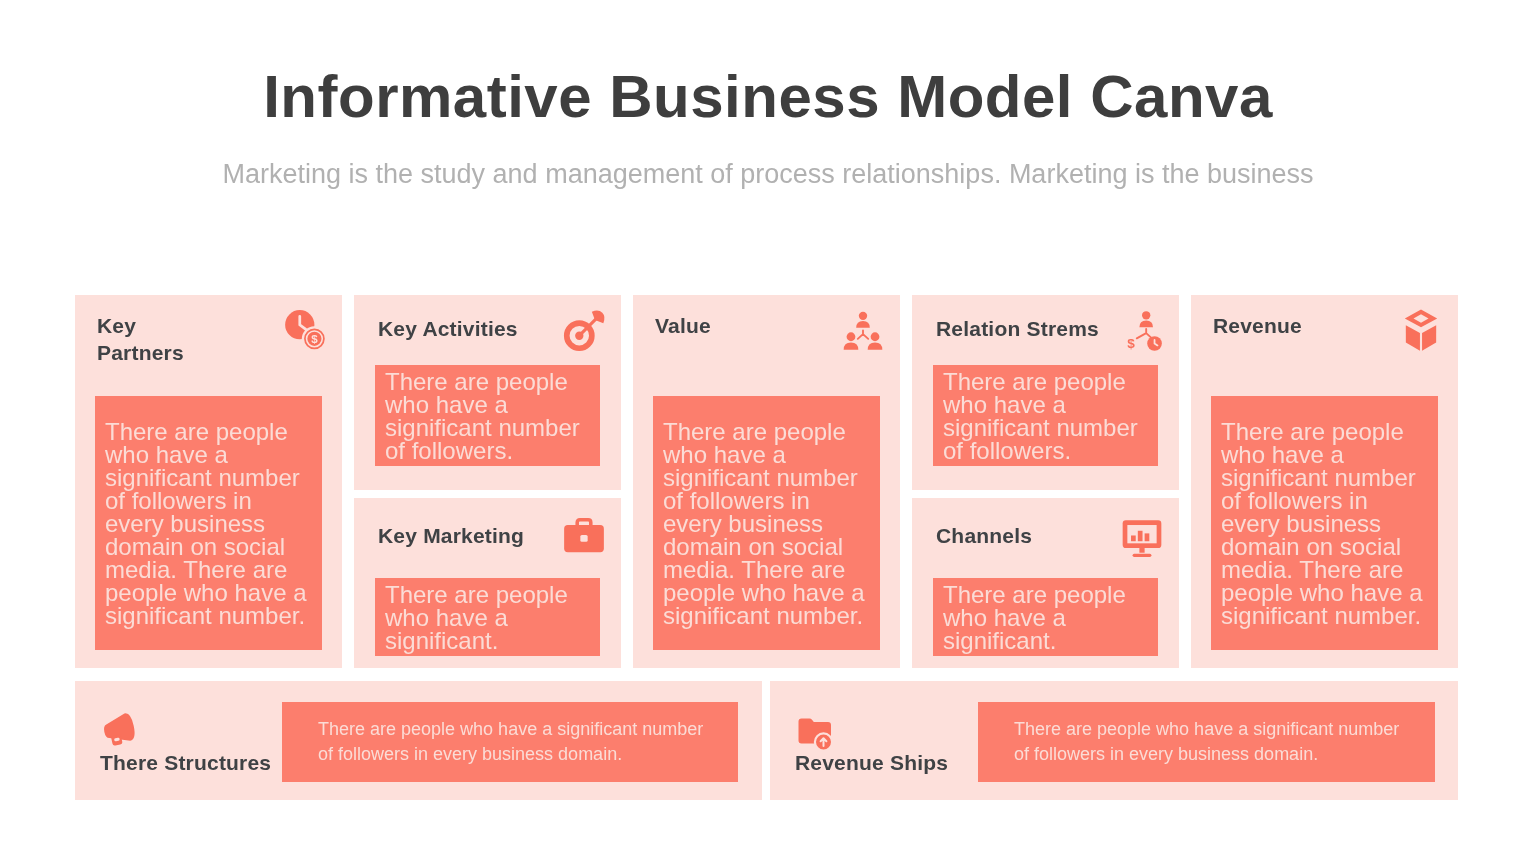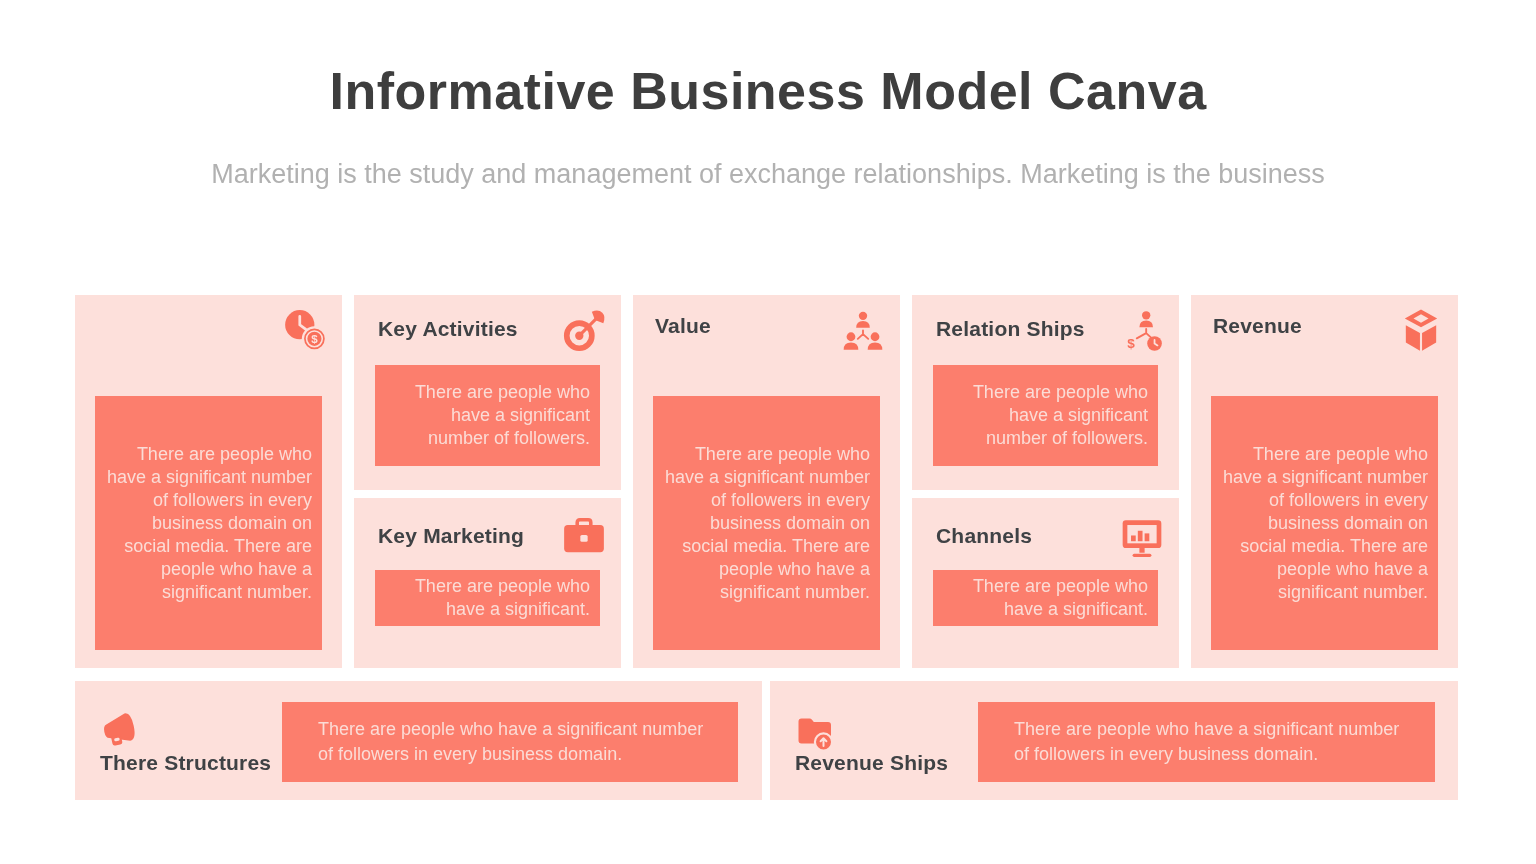--- a/index.html
+++ b/index.html
@@ -4,21 +4,21 @@
 <style>
   * { margin:0; padding:0; box-sizing:border-box; }
   html,body { width:1536px; height:864px; }
   body {
     position:relative; overflow:hidden;
     background:var(--background,#ffffff);
     font-family:"Liberation Sans", sans-serif;
   }
   .page-title {
     position:absolute; top:62px; left:0; width:100%;
-    text-align:center; font-size:52px; font-weight:800;
+    text-align:center; font-size:60px; font-weight:800;
     letter-spacing:.5px; color:var(--title-text,#3e3e3e);
     line-height:1.15;
   }
   .page-subtitle {
     position:absolute; top:156px; left:0; width:100%;
     text-align:center; font-size:27px; line-height:37px;
     color:var(--subtitle-text,#b1b1b1); font-weight:400;
   }
   .grid { position:absolute; left:75px; top:295px; display:flex; gap:12px; }
   .col { width:267px; display:flex; flex-direction:column; gap:8px; }
@@ -34,49 +34,50 @@
   .card--tall .card-title { max-width:130px; }
   .card--small-top .card-title { left:24px; top:20px; }
   .card--small-bottom .card-title { left:24px; top:24px; }
   .card-icon { position:absolute; right:14px; top:13px; width:46px; height:46px; color:var(--icon-accent,#f9705b); }
   .card--small-bottom .card-icon { top:15px; }
   .card-icon svg { width:100%; height:100%; display:block; }
   .box {
     position:absolute; background:var(--box-background,#fc7e6d);
     color:var(--box-text,#fbdcd6);
     display:flex; align-items:center; justify-content:center;
-    text-align:right; font-size:18px; line-height:23px; font-weight:400;
+    text-align:left; font-size:24px; line-height:23px; font-weight:400;
   }
   .card--tall .box { left:20px; top:101px; width:227px; height:254px; padding:0 10px; }
   .card--small-top .box { left:21px; top:70px; width:225px; height:101px; padding:0 10px; }
-  .card--small-bottom .box { left:21px; top:72px; width:225px; height:56px; padding:16px 10px; }
+  .card--small-bottom .box { left:21px; top:80px; width:225px; height:78px; padding:16px 10px; }
   .bottom-row { position:absolute; left:75px; top:681px; display:flex; gap:8px; }
   .card--wide { width:687px; height:119px; }
   .card--wide-2 { width:688px; }
   .card--wide .card-icon { right:auto; left:24px; top:28px; width:44px; height:44px; }
   .card--wide .card-title { left:25px; top:68px; max-width:none; }
   .card--wide .box {
     left:207px; top:21px; width:456px; height:80px;
     justify-content:flex-start; text-align:left;
     padding:0 20px 0 36px; font-size:18px; line-height:25px;
   }
   .card--wide-2 .box { left:208px; width:457px; }
 </style>
 </head>
 <body>
 
 <h1 class="page-title">Informative Business Model Canva</h1>
 <div class="page-subtitle">
-  <div>Marketing is the study and management of exchange relationships. Marketing is the business</div>
+  <div>Marketing is the study and management of process relationships. Marketing is the business</div>
 </div>
 
 <div class="grid">
 
   <div class="col">
     <section class="card card--tall">
+      <h3 class="card-title">Key Partners</h3>
       <span class="card-icon">
         <svg viewBox="0 0 44 44">
           <circle cx="17" cy="16" r="14" fill="currentColor"></circle>
           <path d="M17 8 V16 L22.8 20.5" stroke="var(--card-background,#fde0db)" stroke-width="2.6" fill="none" stroke-linecap="round"></path>
           <circle cx="31" cy="29.5" r="11" fill="currentColor" stroke="var(--card-background,#fde0db)" stroke-width="2.2"></circle>
           <circle cx="31" cy="29.5" r="7.5" fill="none" stroke="var(--card-background,#fde0db)" stroke-width="1.5"></circle>
           <text x="31" y="33.8" text-anchor="middle" font-size="11" font-weight="700" fill="var(--card-background,#fde0db)" font-family="'Liberation Sans',sans-serif">$</text>
         </svg>
       </span>
       <div class="box">
@@ -130,21 +131,21 @@
         </svg>
       </span>
       <div class="box">
         <p>There are people who have a significant number of followers in every business domain on social media. There are people who have a significant number.</p>
       </div>
     </section>
   </div>
 
   <div class="col">
     <section class="card card--small-top">
-      <h3 class="card-title">Relation Ships</h3>
+      <h3 class="card-title">Relation Strems</h3>
       <span class="card-icon">
         <svg viewBox="0 0 44 44">
           <circle cx="26" cy="7" r="4" fill="currentColor"></circle>
           <path d="M19.5 18.5 Q19.5 12 26 12 Q32.5 12 32.5 18.5 Z" fill="currentColor"></path>
           <path d="M26 20 V24 M26 24 L17 29 M26 24 L32 29.5" stroke="currentColor" stroke-width="1.8" fill="none" stroke-linecap="round"></path>
           <text x="8" y="38.5" font-size="13" font-weight="700" fill="currentColor" font-family="'Liberation Sans',sans-serif">$</text>
           <circle cx="34" cy="34" r="7" fill="currentColor"></circle>
           <path d="M34 30.5 V34 L36.8 35.8" stroke="var(--card-background,#fde0db)" stroke-width="1.7" fill="none" stroke-linecap="round"></path>
         </svg>
       </span>

